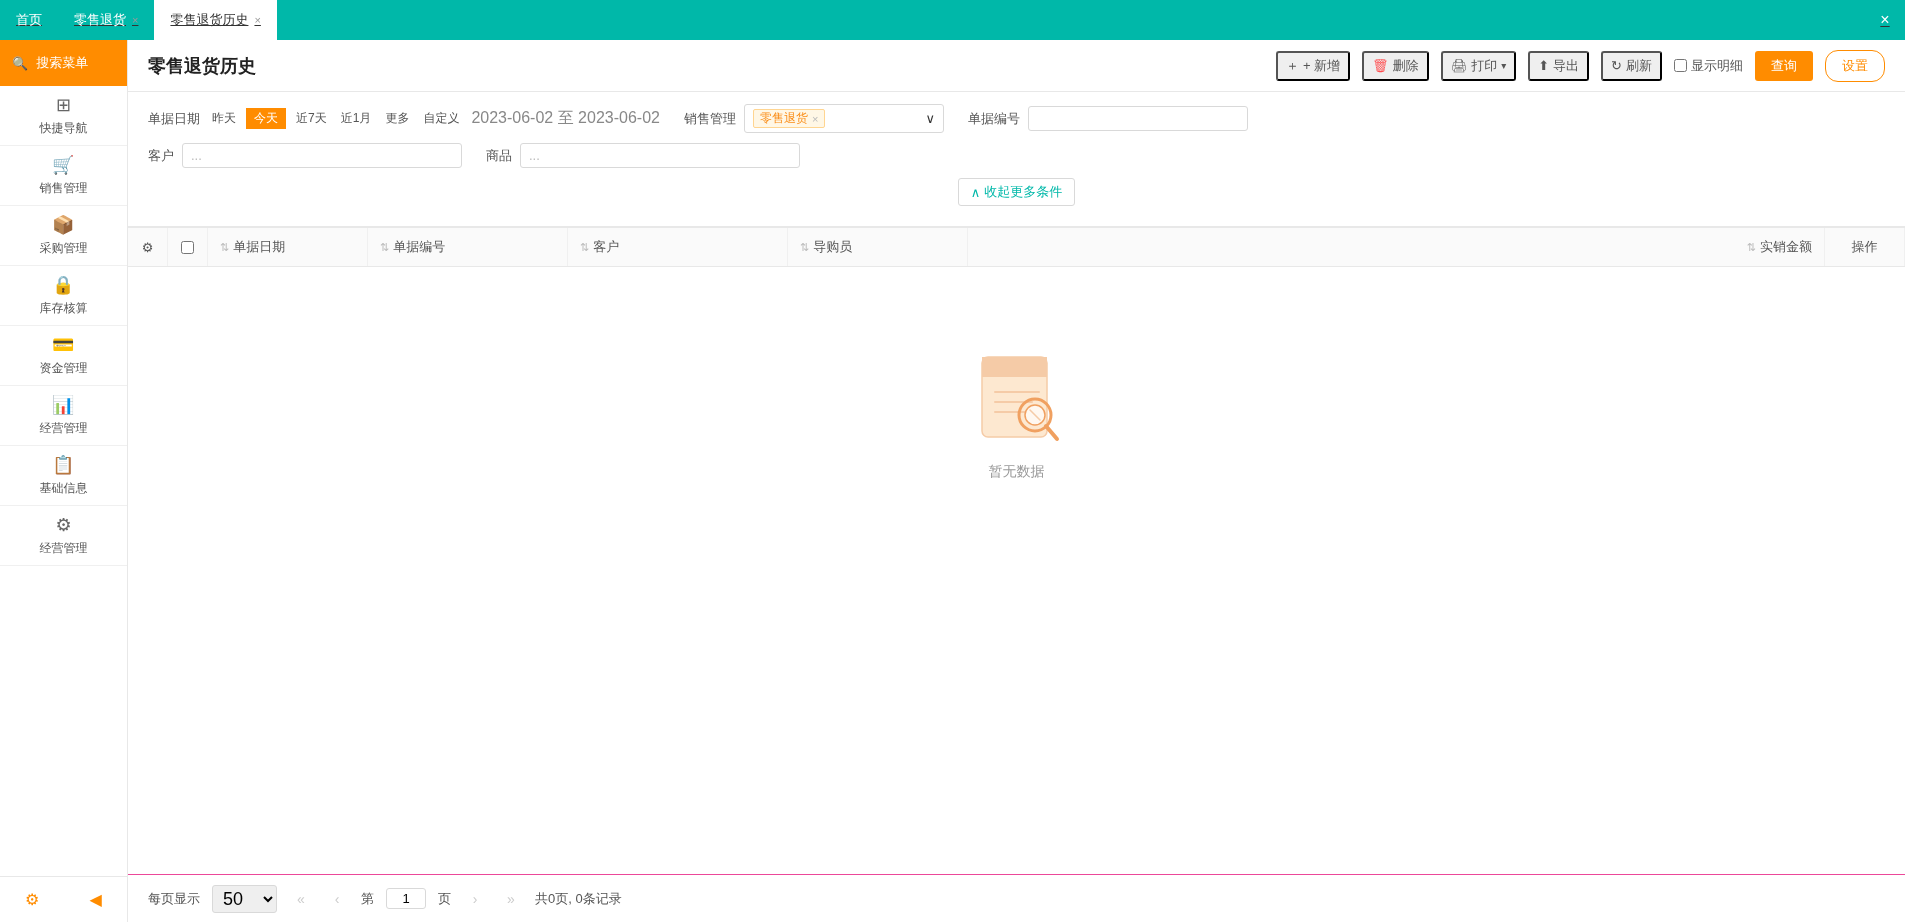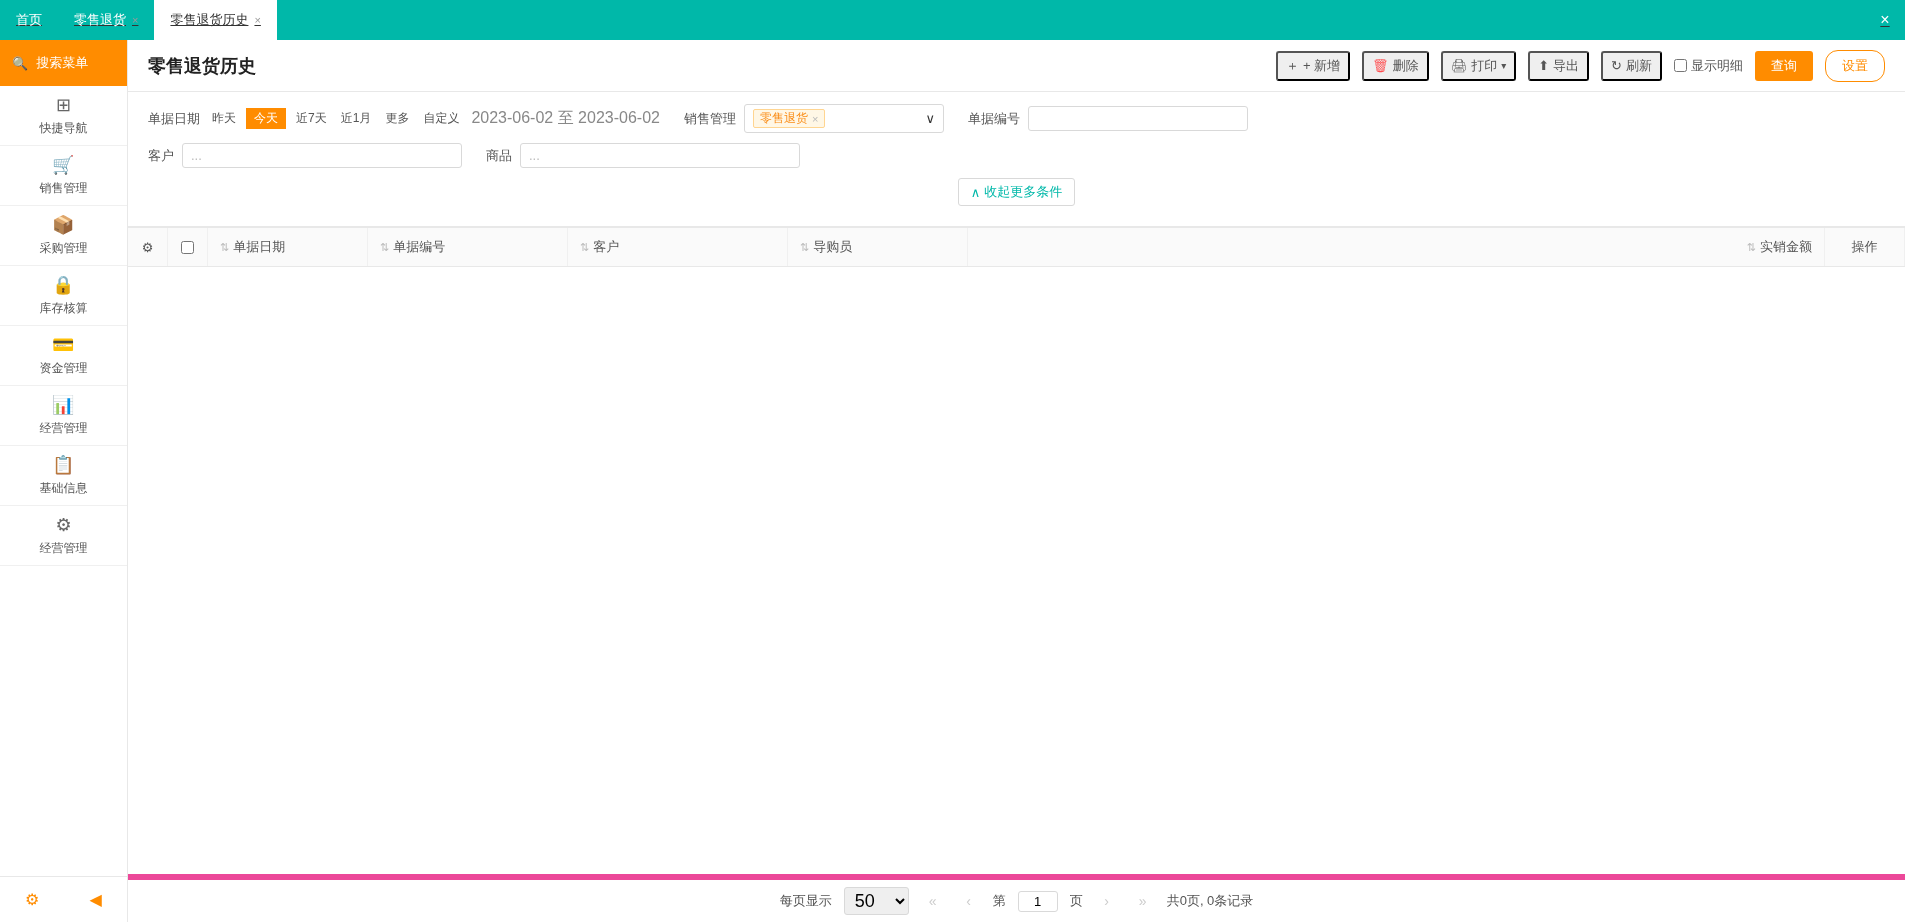--- a/index.html
+++ b/index.html
@@ -330,24 +330,24 @@
     }
     .empty-text {
       color: #999;
       font-size: 14px;
     }
 
     
     .pagination-bar {
       height: 48px;
       background: #fff;
-      border-top: 6px solid #ec4899;
-      display: flex;
-      align-items: center;
-      justify-content: center;
+      border-top: 1px solid #ec4899;
+      display: flex;
+      align-items: center;
+      justify-content: flex-start;
       padding: 0 20px;
       gap: 12px;
       font-size: 13px;
       color: #555;
     }
     .pagination-bar select {
       border: 1px solid #d9d9d9;
       border-radius: 3px;
       padding: 2px 6px;
       font-size: 18px;
@@ -559,20 +559,42 @@
           </div>
           <div class="th-cell amount-col">
             <span class="sort-icon">⇅</span>
             <span>实销金额</span>
           </div>
           <div class="th-cell action-col">
             <span>操作</span>
           </div>
         </div>
 
+        <div class="empty-state">
+          <div class="empty-icon">
+            <svg width="120" height="100" viewBox="0 0 120 100">
+
+              <rect x="25" y="10" width="65" height="80" rx="6" fill="#fde8d0" stroke="#f5cba7" stroke-width="1.5"></rect>
+              <rect x="25" y="10" width="65" height="20" rx="6" fill="#f5cba7"></rect>
+              <rect x="25" y="10" width="65" height="20" fill="#f5cba7"></rect>
+              <rect x="25" y="25" width="65" height="5" fill="#f5cba7"></rect>
+
+              <line x1="38" y1="45" x2="82" y2="45" stroke="#f5cba7" stroke-width="2" stroke-linecap="round"></line>
+              <line x1="38" y1="55" x2="75" y2="55" stroke="#f5cba7" stroke-width="2" stroke-linecap="round"></line>
+              <line x1="38" y1="65" x2="70" y2="65" stroke="#f5cba7" stroke-width="2" stroke-linecap="round"></line>
+
+              <circle cx="78" cy="68" r="16" fill="none" stroke="#f0a060" stroke-width="3"></circle>
+              <circle cx="78" cy="68" r="10" fill="#fff8f0" stroke="#f0a060" stroke-width="1.5"></circle>
+              <line x1="89" y1="79" x2="100" y2="92" stroke="#f0a060" stroke-width="4" stroke-linecap="round"></line>
+
+              <line x1="73" y1="63" x2="83" y2="73" stroke="#f5cba7" stroke-width="1.5" stroke-linecap="round"></line>
+            </svg>
+          </div>
+          <span class="empty-text">暂无数据</span>
+        </div>
       </div>
     </div>
 
     <div class="pagination-bar">
       <span>每页显示</span>
       <select>
         <option>10</option>
         <option>20</option>
         <option selected="">50</option>
         <option>100</option>

